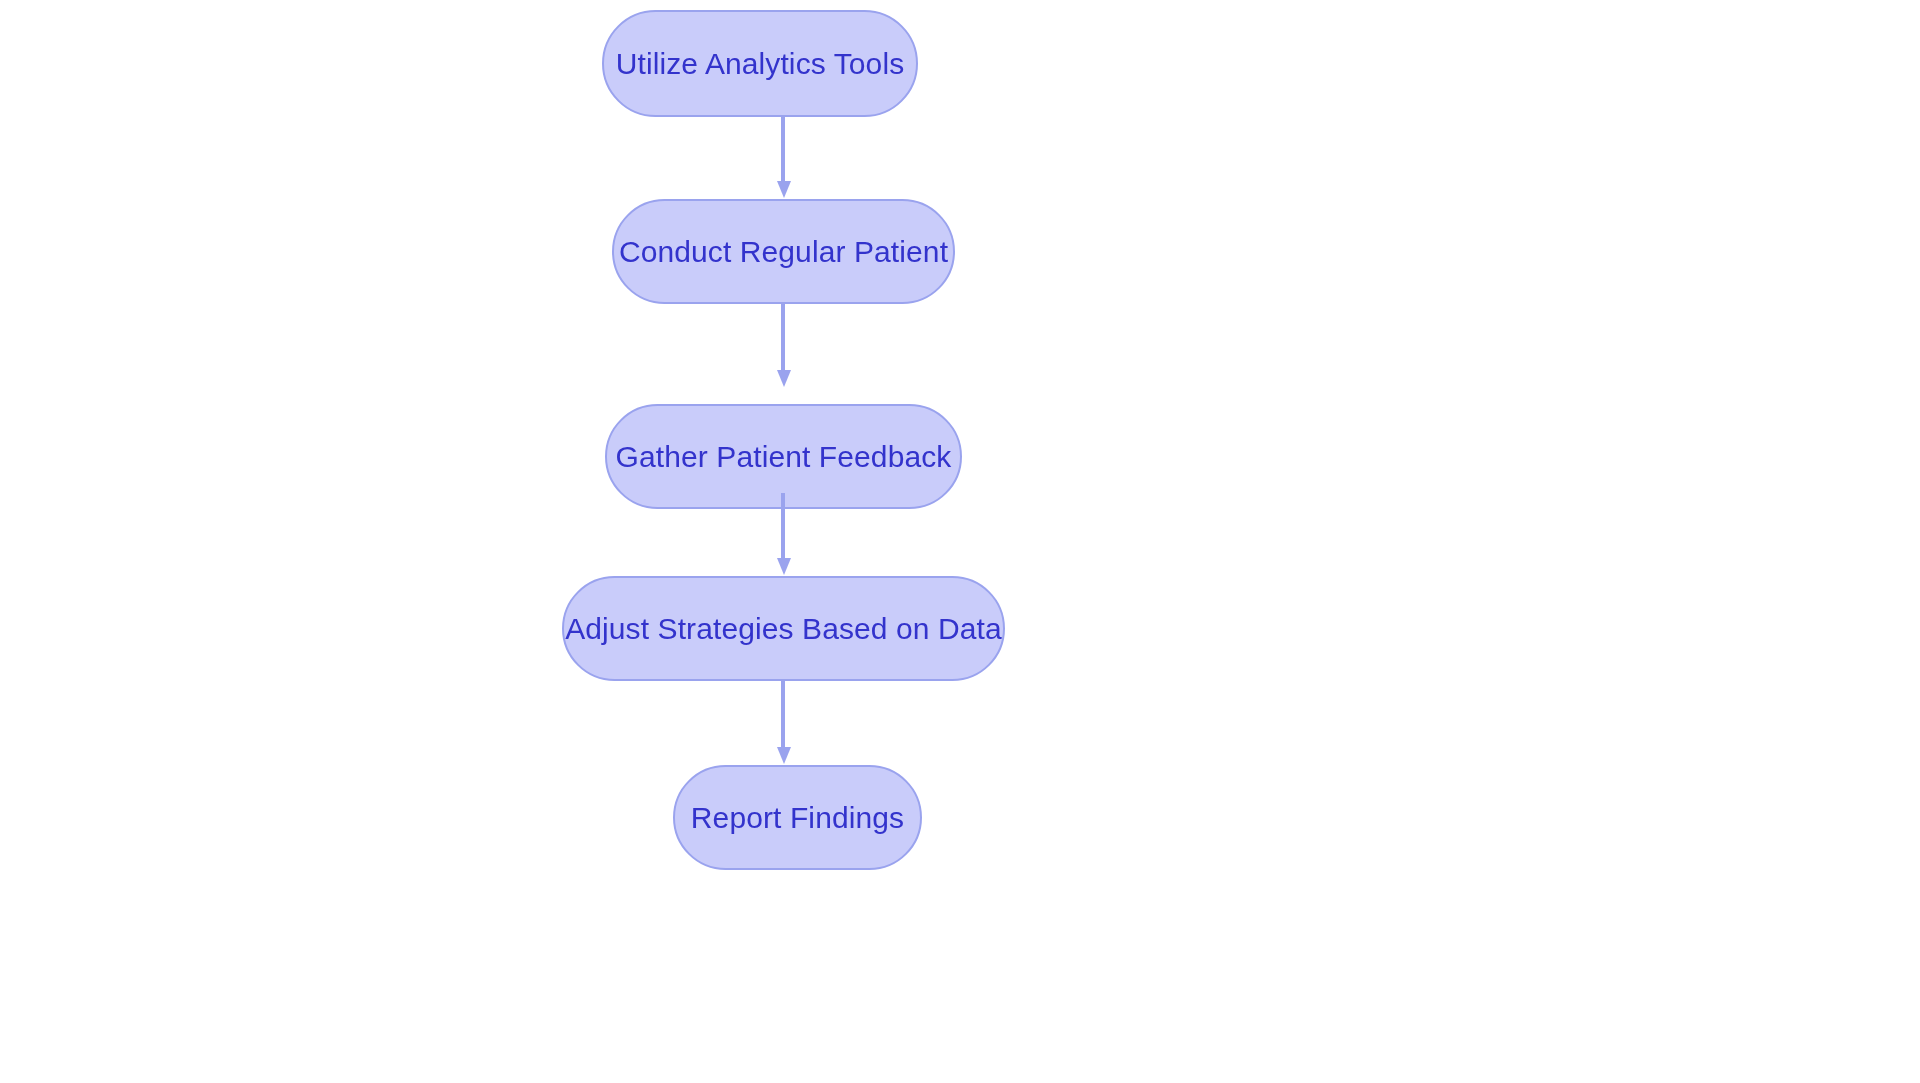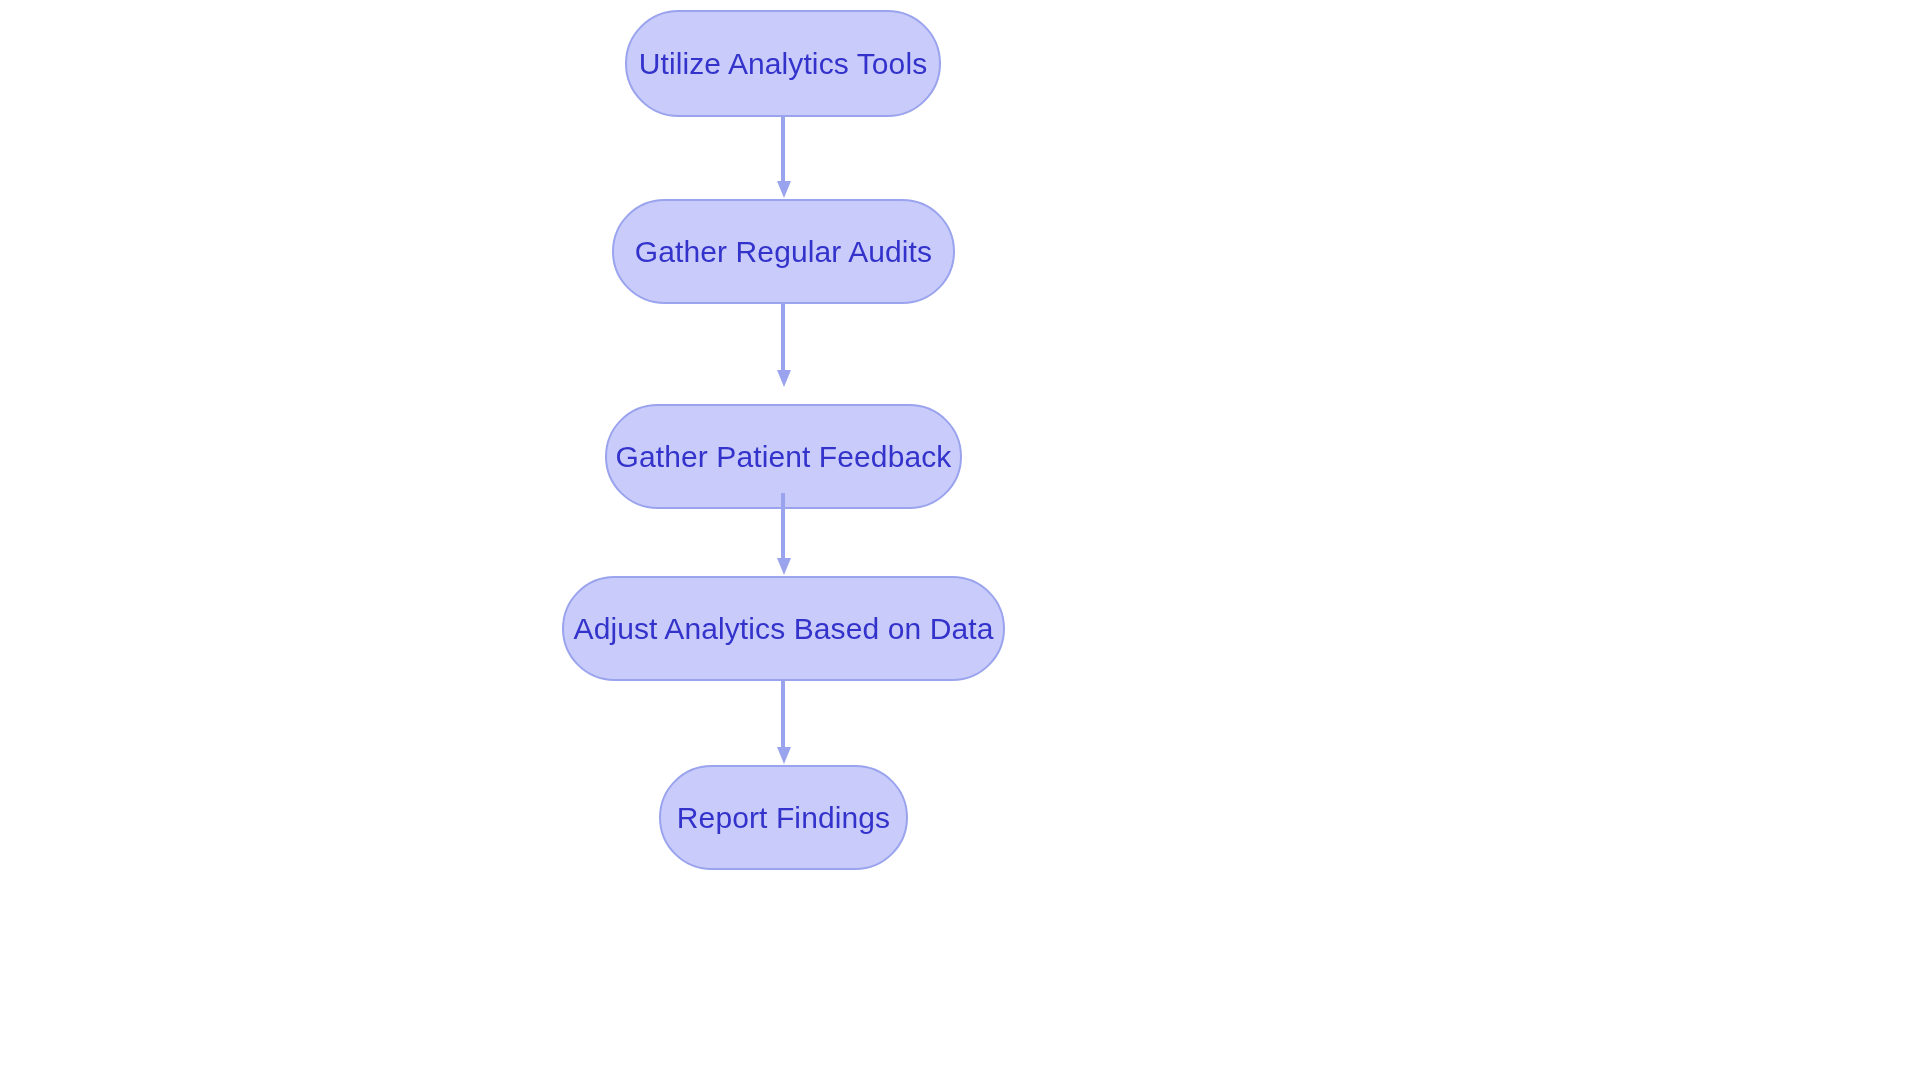--- a/index.html
+++ b/index.html
@@ -35,25 +35,25 @@
     letter-spacing: 0.1px;
     white-space: nowrap;
     line-height: 1;
   }
 
   .node-label {
     pointer-events: none;
   }
 
   
-  .node-0 { position: absolute; left: 625px;  top: 10px;  width: 316px; height: 107px; }
+  .node-0 { position: absolute; left: 602px;  top: 10px;  width: 316px; height: 107px; }
   .node-1 { position: absolute; left: 612px;  top: 199px; width: 343px; height: 105px; }
   .node-2 { position: absolute; left: 605px;  top: 404px; width: 357px; height: 105px; }
   .node-3 { position: absolute; left: 562px;  top: 576px; width: 443px; height: 105px; }
-  .node-4 { position: absolute; left: 659px;  top: 765px; width: 249px; height: 105px; }
+  .node-4 { position: absolute; left: 673px;  top: 765px; width: 249px; height: 105px; }
 
   
   .connector {
     position: absolute;
     left: 777px;
     width: 13px;
   }
   .connector .conn-line {
     position: absolute;
     left: 4px;
@@ -95,39 +95,39 @@
   <div class="flow-node node-0">
     <span class="node-label">Utilize Analytics Tools</span>
   </div>
 
   <div class="connector conn-0">
     <div class="conn-line"></div>
     <div class="conn-head"></div>
   </div>
 
   <div class="flow-node node-1">
-    <span class="node-label">Gather Regular Audits</span>
+    <span class="node-label">Conduct Regular Patient</span>
   </div>
 
   <div class="connector conn-1">
     <div class="conn-line"></div>
     <div class="conn-head"></div>
   </div>
 
   <div class="flow-node node-2">
     <span class="node-label">Gather Patient Feedback</span>
   </div>
 
   <div class="connector conn-2">
     <div class="conn-line"></div>
     <div class="conn-head"></div>
   </div>
 
   <div class="flow-node node-3">
-    <span class="node-label">Adjust Analytics Based on Data</span>
+    <span class="node-label">Adjust Strategies Based on Data</span>
   </div>
 
   <div class="connector conn-3">
     <div class="conn-line"></div>
     <div class="conn-head"></div>
   </div>
 
   <div class="flow-node node-4">
     <span class="node-label">Report Findings</span>
   </div>

